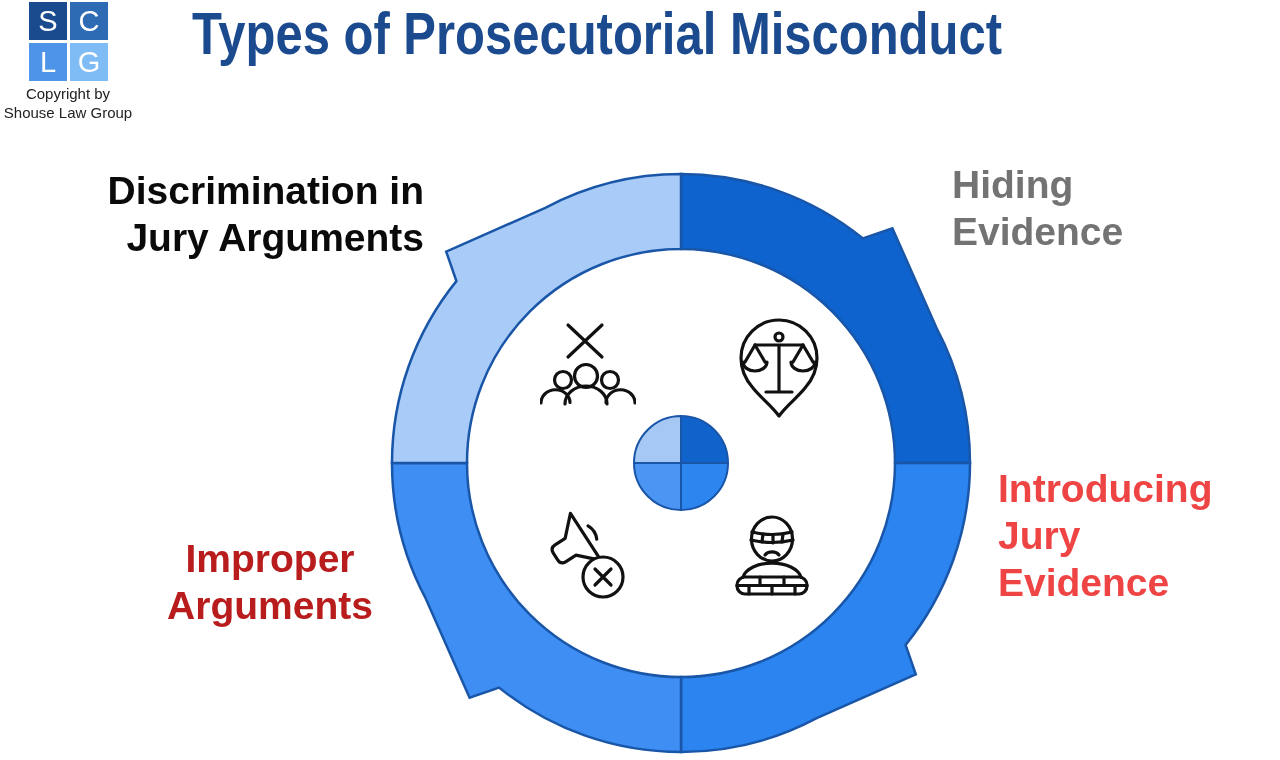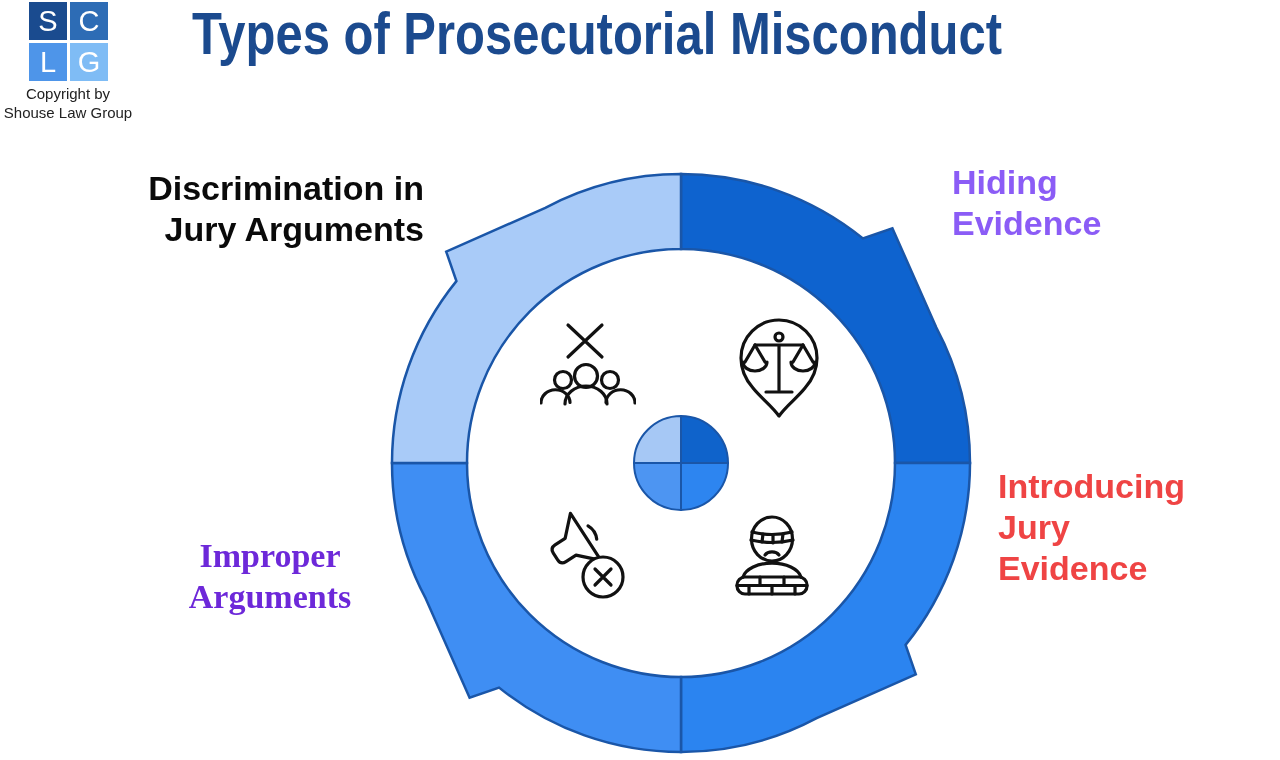--- a/index.html
+++ b/index.html
@@ -13,21 +13,21 @@
   #copyright{position:absolute;left:-8px;top:85px;width:152px;text-align:center;
              font-size:15px;line-height:1.25;color:#222;}
   
   #title{position:absolute;left:192px;top:0px;font-size:59px;font-weight:bold;
          white-space:nowrap;transform:scaleX(0.83);transform-origin:left top;letter-spacing:0px;}
   
   #ring-svg{position:absolute;left:0;top:0;width:1280px;height:760px;}
   .icon-svg{position:absolute;fill:none;stroke:#111;stroke-width:3.2;
             stroke-linecap:round;stroke-linejoin:round;}
   
-  .seg-label{position:absolute;font-weight:bold;font-size:34px;line-height:1.2;color:#0a0a0a;}
+  .seg-label{position:absolute;font-weight:bold;font-size:39px;line-height:1.2;color:#0a0a0a;}
   #label-discrimination{left:0px;top:168px;width:424px;text-align:right;}
   #label-hiding{left:952px;top:162px;text-align:left;}
   #label-improper{left:95px;top:536px;width:350px;text-align:center;}
   #label-introducing{left:998px;top:466px;text-align:left;}
 </style>
 </head>
 <body>
 
 <div id="stage">
 
@@ -97,25 +97,25 @@
     <path d="M35,57 a8,6 0 0 1 14,0"></path>
     <path d="M13,79 a29.5,17 0 0 1 58,0"></path>
     <rect x="7" y="79" width="70" height="17" rx="8"></rect>
     <path d="M7,87.5 L77,87.5 M30,79 L30,87.5 M54,79 L54,87.5 M19,87.5 L19,96 M42,87.5 L42,96 M65,87.5 L65,96"></path>
   </svg>
 
   <div class="seg-label" id="label-discrimination" style="color: rgb(10, 10, 10);">
     <div>Discrimination in</div>
     <div>Jury Arguments</div>
   </div>
-  <div class="seg-label" id="label-hiding" style="color: #8b5cf6;">
+  <div class="seg-label" id="label-hiding" style="color: #737373;">
     <div>Hiding</div>
     <div>Evidence</div>
   </div>
-  <div class="seg-label" id="label-improper" style="color: #6d28d9; font-family: Liberation Serif, serif;">
+  <div class="seg-label" id="label-improper" style="color: #b91c1c;">
     <div>Improper</div>
     <div>Arguments</div>
   </div>
   <div class="seg-label" id="label-introducing" style="color: #ef4444;">
     <div>Introducing</div>
     <div>Jury</div>
     <div>Evidence</div>
   </div>
 
 </div>

